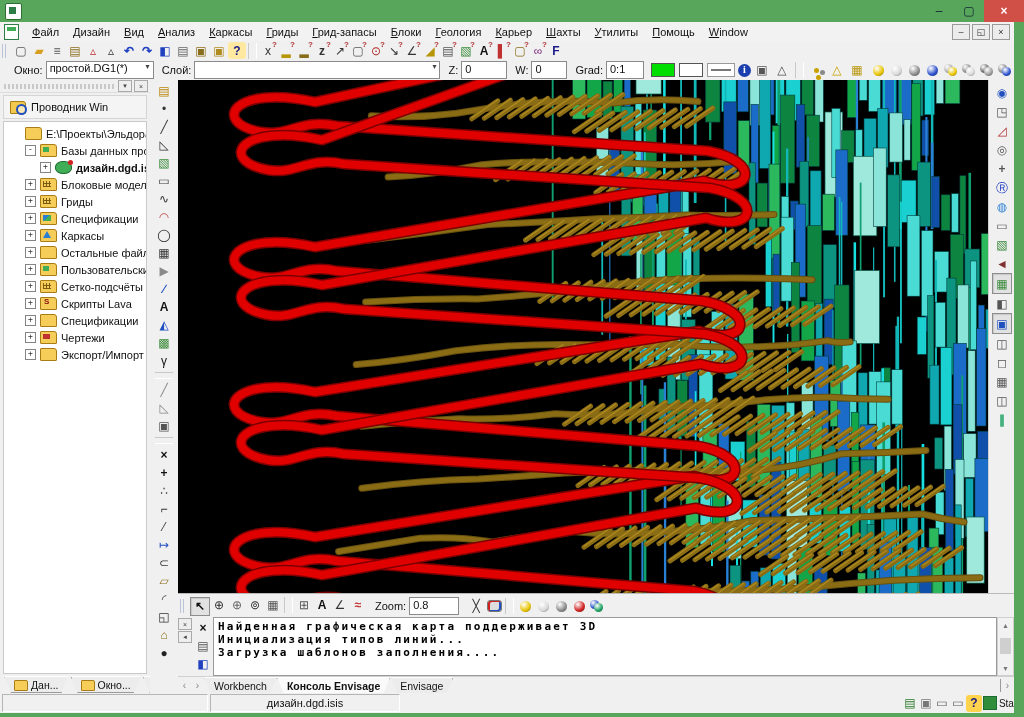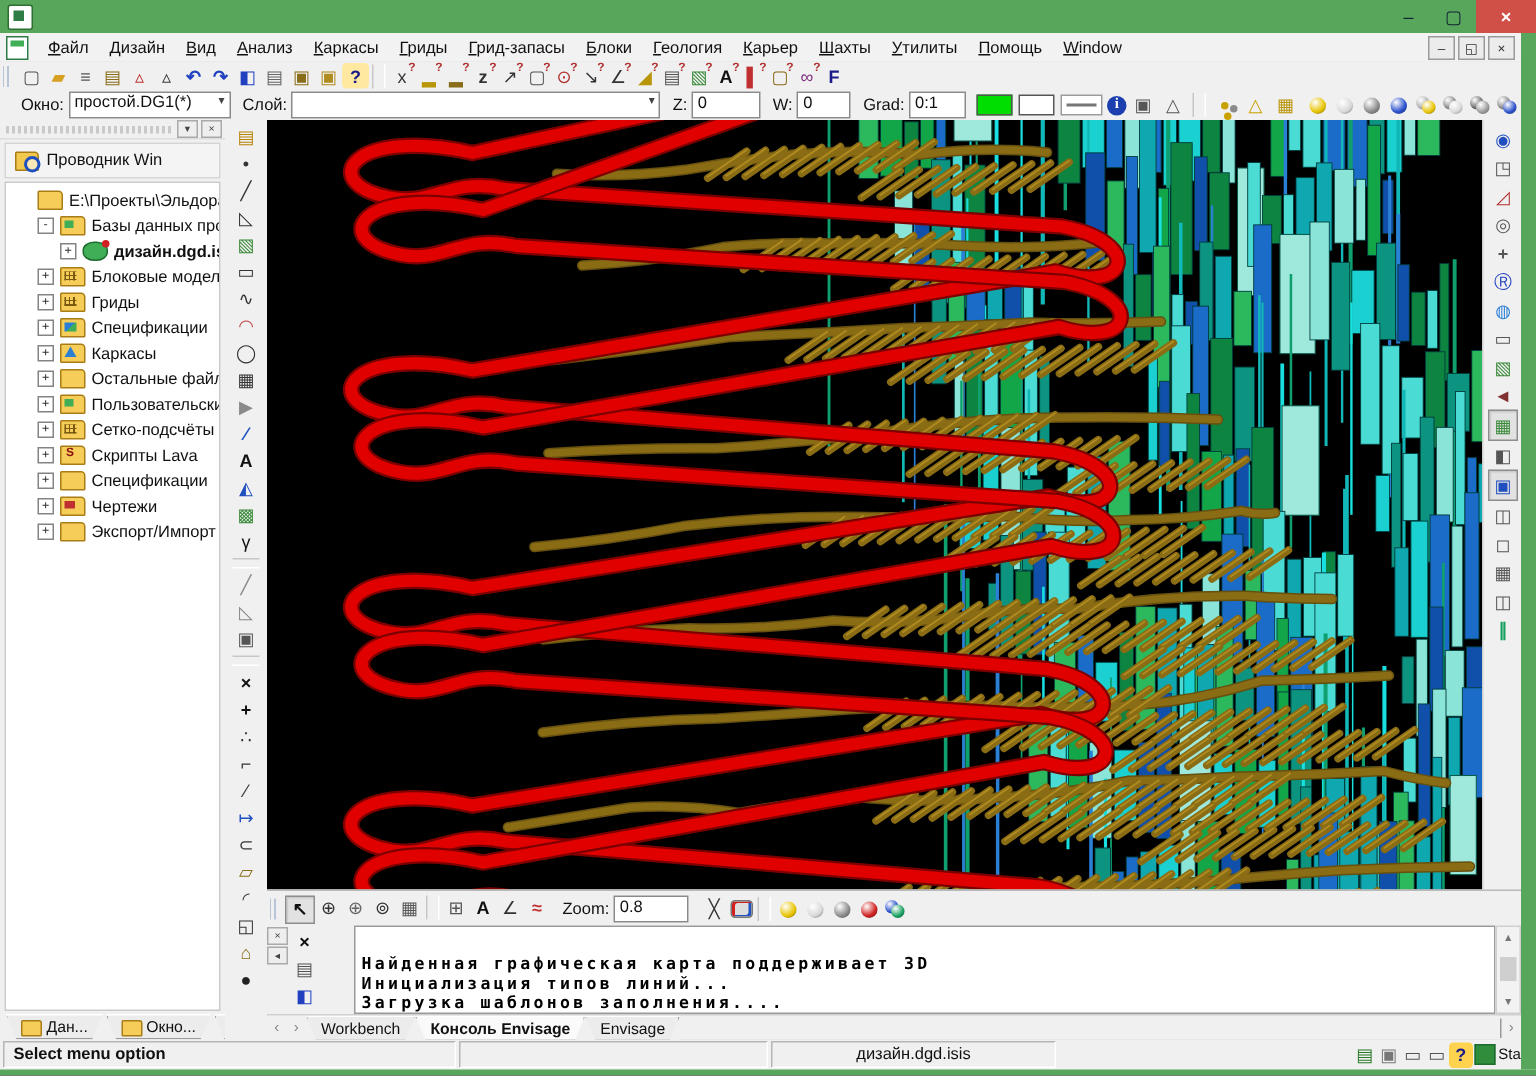--- a/index.html
+++ b/index.html
@@ -87,21 +87,21 @@
   #right-strip .icon16{height:19px;}
   
   #viewport{position:absolute;left:178px;top:80px;width:810px;height:513px;background:#000;}
   #viewport svg{display:block;width:100%;height:100%;}
   
   #vp-toolbar{position:absolute;left:178px;top:593px;width:836px;height:24px;background:#f0f0f0;border-top:1px solid #b9b9b9;display:flex;align-items:center;}
   
   #console{position:absolute;left:178px;top:617px;width:836px;height:59px;background:#f0f0f0;display:flex;}
   #console .corner{width:15px;display:flex;flex-direction:column;gap:1px;padding-top:1px;}
   #console .side-tools{width:20px;display:flex;flex-direction:column;align-items:center;padding-top:2px;gap:1px;}
-  #console .text-area{flex:1;background:#fff;border:1px solid #9a9a9a;overflow:hidden;padding:18px 4px;margin-left:23px;}
+  #console .text-area{flex:1;background:#fff;border:1px solid #9a9a9a;overflow:hidden;padding:2px 4px;}
   .console-line{font-family:"DejaVu Sans Mono",monospace;font-size:11px;font-weight:bold;letter-spacing:2.2px;line-height:13px;white-space:nowrap;color:#000;}
   .vscroll{width:15px;background:#f2f2f2;border:1px solid #cfcfcf;display:flex;flex-direction:column;}
   .vscroll .sbtn{height:14px;display:flex;align-items:center;justify-content:center;font-size:7px;color:#777;}
   .vscroll .sthumb{height:16px;margin:6px 2px;background:#cfcfcf;}
   .vscroll .sspace{flex:1;}
   
   #statusbar{position:absolute;left:0;top:693px;width:1024px;height:20px;background:#f0f0f0;display:flex;align-items:center;}
   .status-seg{height:16px;border:1px solid #b5b5b5;border-right-color:#fff;border-bottom-color:#fff;margin-left:2px;display:flex;align-items:center;padding:0 6px;overflow:hidden;white-space:nowrap;}
   #status-msg{width:288px;font-weight:bold;}
   #status-coords{width:216px;}
@@ -1456,21 +1456,20 @@
       <span class="tab">
         <span>Envisage</span>
       </span>
     </span>
   <span class="spacer"></span>
   <span class="tab-split"></span>
   <span class="tab-nav">›</span>
 </div>
 
 <div id="statusbar">
-  <span class="status-seg" id="status-msg">Select menu option</span>
   <span class="status-seg" id="status-3"></span>
   <span class="status-seg" id="status-file">дизайн.dgd.isis</span>
   <span id="status-tray">
     <span style="display:flex;">
         <span class="icon16" style="color: rgb(42, 122, 42);">▤</span>
         <span class="icon16" style="color: rgb(119, 119, 119);">▣</span>
         <span class="icon16" style="color: rgb(85, 85, 85);">▭</span>
         <span class="icon16" style="color: rgb(85, 85, 85);">▭</span>
         <span class="icon16" style="color: rgb(26, 26, 138); font-weight: bold; background: rgb(255, 211, 77); border-radius: 3px;">?</span>
       </span>

